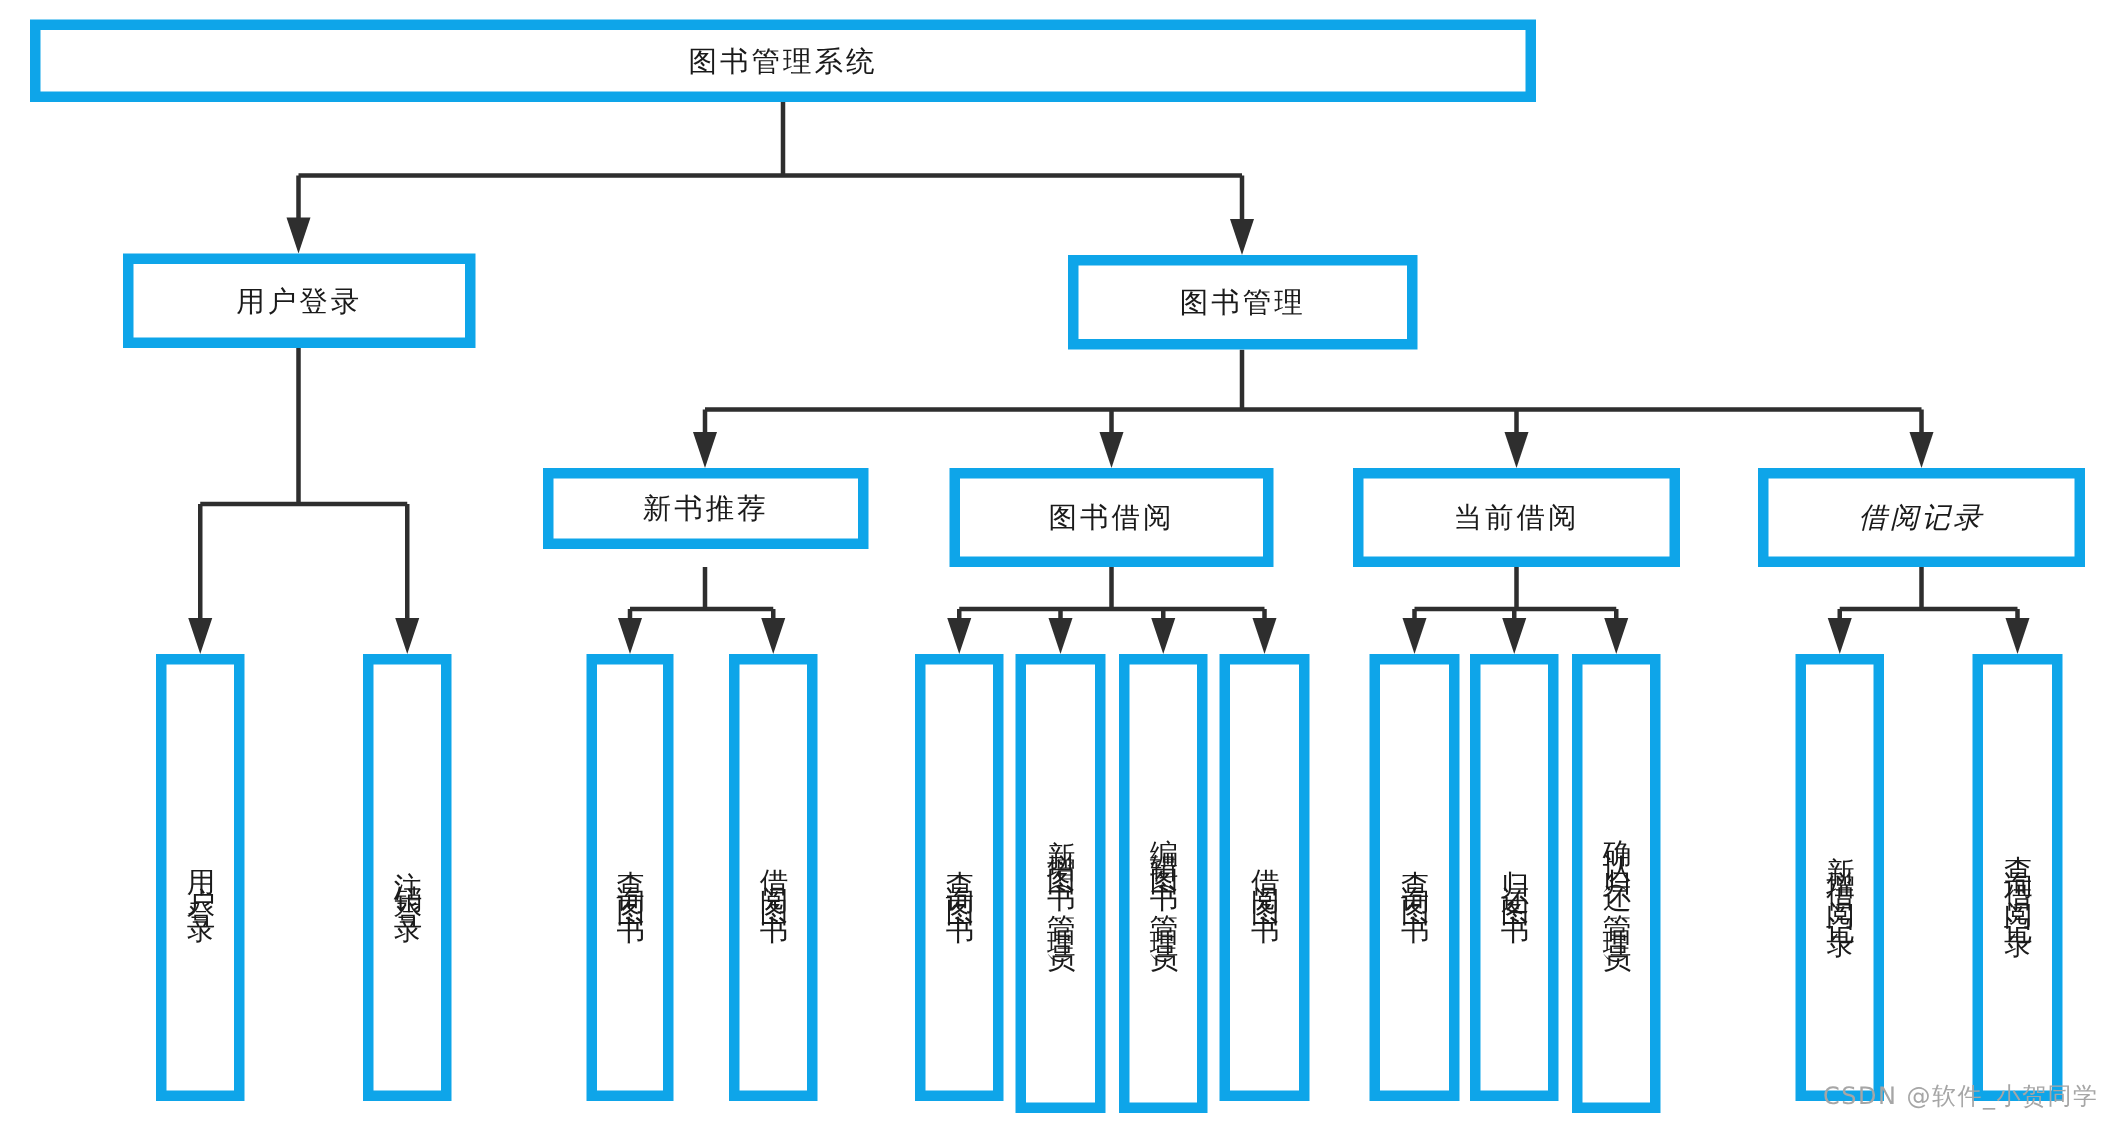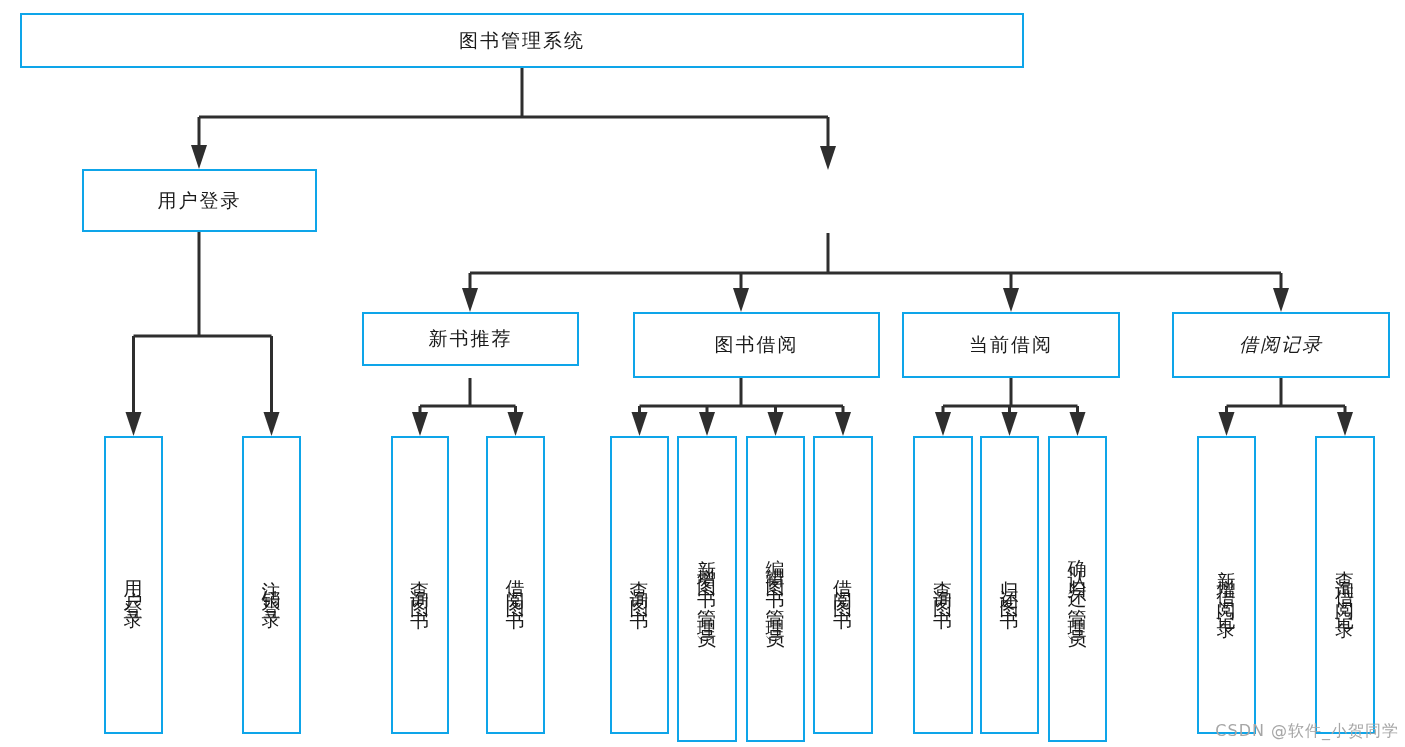--- a/index.html
+++ b/index.html
@@ -14,21 +14,21 @@
   }
   .connector-layer {
     position: absolute;
     left: 0; top: 0;
     width: 1405px; height: 747px;
     pointer-events: none;
   }
   .node {
     position: absolute;
     box-sizing: border-box;
-    border: 2px solid #0ea5e9;
+    border: 7px solid #0ea5e9;
     background: #ffffff;
     display: flex;
     align-items: center;
     justify-content: center;
   }
   .node.h span {
     font-size: 19px;
     letter-spacing: 2px;
     white-space: nowrap;
   }
@@ -104,25 +104,28 @@
     </g>
   </svg>
 
   <div class="node h" style="left:20px; top:13px; width:1004px; height:55px;">
     <span>图书管理系统</span>
   </div>
 
   <div class="node h" style="left:82px; top:169px; width:235px; height:63px;">
     <span>用户登录</span>
   </div>
+  <div class="node h" style="left:712px; top:170px; width:233px; height:63px;">
+    <span>图书管理</span>
+  </div>
 
   <div class="node h" style="left:362px; top:312px; width:217px; height:54px;">
     <span>新书推荐</span>
   </div>
-  <div class="node h" style="left:633px; top:312px; width:247px; height:66px;">
+  <div class="node h" style="left:633px; top:312px; width:216px; height:66px;">
     <span>图书借阅</span>
   </div>
   <div class="node h" style="left:902px; top:312px; width:218px; height:66px;">
     <span>当前借阅</span>
   </div>
   <div class="node h" style="left:1172px; top:312px; width:218px; height:66px;font-style:italic;">
     <span>借阅记录</span>
   </div>
 
   <div class="node v" style="left:104px; top:436px; width:59px; height:298px;">

